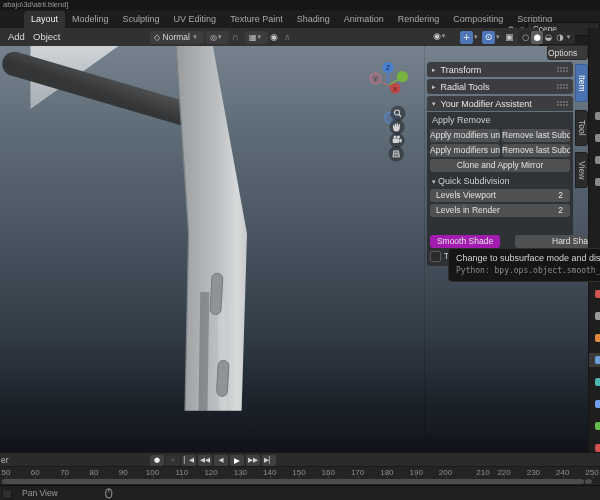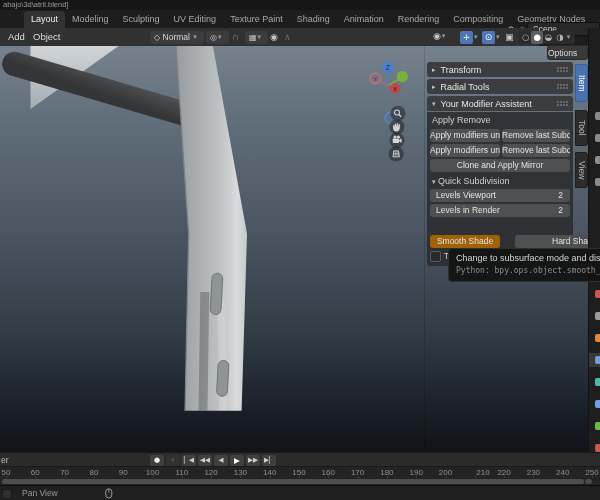--- a/index.html
+++ b/index.html
@@ -37,21 +37,21 @@
 
   
   .optbtn{left:547px;top:45px;width:39px;height:13px;background:#3a3a3a;border:1px solid #2a2a2a;border-radius:3px;color:#dcdcdc;font-size:8.5px;display:flex;align-items:center;justify-content:space-between;gap:18px;}
   .phead{left:427px;width:146px;height:15px;background:#3b3d40;border-radius:3px;color:#e6e6e6;font-size:9px;display:flex;align-items:center;padding:0 5px;box-sizing:border-box;}
   .phead .arr{font-size:7px;color:#c2c2c2;margin-right:5px;}
   .grip{width:11px;height:5px;margin-left:auto;position:relative;opacity:.7;}
   .grip i{position:absolute;width:1.5px;height:1.5px;background:#8a8a8a;border-radius:50%;box-shadow:3px 0 #8a8a8a,6px 0 #8a8a8a,9px 0 #8a8a8a,0 3px #8a8a8a,3px 3px #8a8a8a,6px 3px #8a8a8a,9px 3px #8a8a8a;}
   .pbody{left:427px;top:112px;width:146px;height:154px;background:rgba(42,44,47,0.88);border-radius:0 0 3px 3px;}
   .plabel{color:#cfcfcf;font-size:9px;}
   .btn{background:#4f5052;border-radius:3px;color:#e3e3e3;font-size:8.5px;height:13px;line-height:13px;text-align:center;overflow:hidden;white-space:nowrap;box-sizing:border-box;}
-  .btn.lit{background:#a16207;}
+  .btn.lit{background:#a21caf;}
   .slider{background:#4f5052;border-radius:3px;color:#e3e3e3;font-size:8.5px;height:13px;line-height:13px;display:flex;justify-content:space-between;padding:0 7px 0 6px;box-sizing:border-box;}
   .cbox{width:9px;height:9px;background:#2a2a2a;border:1px solid #5a5a5a;border-radius:2px;}
 
   .vtab{left:575px;width:13px;writing-mode:vertical-rl;font-size:8.5px;color:#b5b5b5;background:#2c2c2c;border:1px solid #1f1f1f;border-radius:0 3px 3px 0;text-align:center;box-sizing:border-box;}
   .vtab.active{background:#4a72b0;color:#fff;border-color:#3c5e94;}
 
   .propstrip{left:588px;top:28px;width:12px;height:424px;background:#1e1e1e;border-left:1px solid #141414;}
   .pico{position:absolute;left:6px;width:8px;height:8px;border-radius:2px;}
   .picoactive{position:absolute;left:0;width:12px;height:14px;background:#3a3a3a;}
 
@@ -85,21 +85,20 @@
     <div class="wtabs">
       <span class="wtab active">Layout</span>
       <span class="wtab">Modeling</span>
       <span class="wtab">Sculpting</span>
       <span class="wtab">UV Editing</span>
       <span class="wtab">Texture Paint</span>
       <span class="wtab">Shading</span>
       <span class="wtab">Animation</span>
       <span class="wtab">Rendering</span>
       <span class="wtab">Compositing</span>
-      <span class="wtab">Geometry Nodes</span>
       <span class="wtab">Scripting</span>
 
     </div>
     <div class="scenewrap">
       <svg width="12" height="11">
           <circle cx="4" cy="5.5" r="2.6" fill="none" stroke="#b5b5b5" stroke-width="1"></circle>
           <path d="M7 8.5 L9.5 3.5 L11.5 8.5 Z" fill="#b5b5b5"></path>
         </svg>
       <span class="chev g">▾</span>
       <span class="scenefield">Scene</span>

